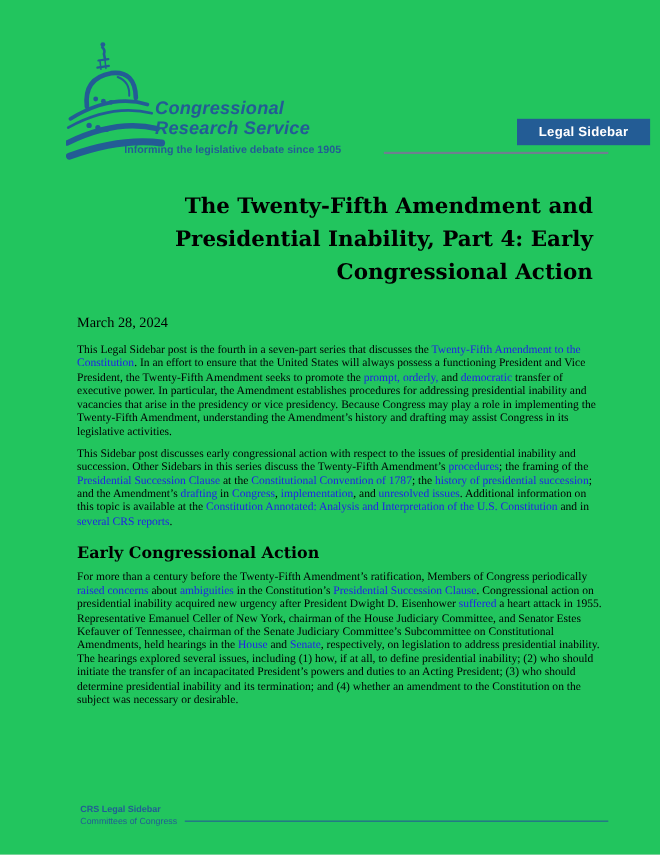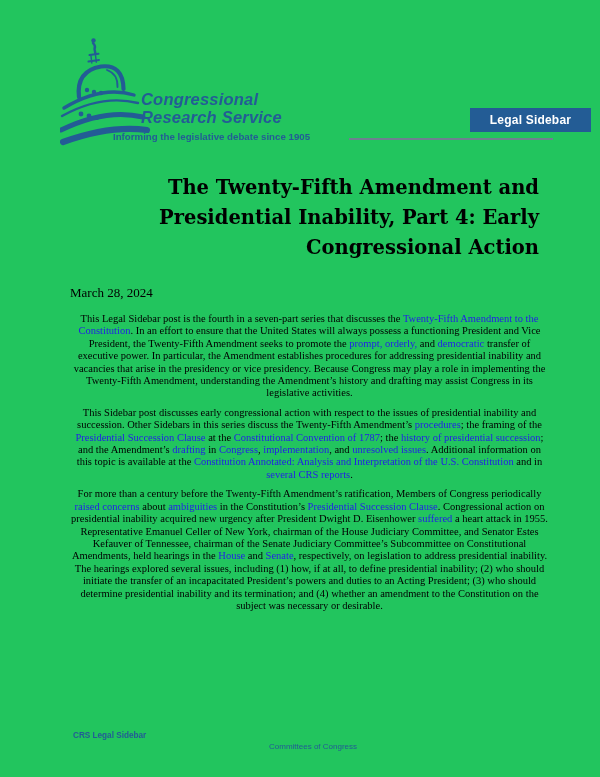--- a/index.html
+++ b/index.html
@@ -40,21 +40,21 @@
     font-size:19.5px; line-height:30px; color:#000;text-align:right;
   }
   .doc-date {
     position:absolute; left:70px; top:285px;
     font-family:Liberation Serif, serif; font-size:13px;
   }
 
   
   .body-block {
     position:absolute; left:70px; top:313px; width:479px;
-    font-size:10.5px; line-height:12.4px; text-align:center;
+    font-size:10.5px; line-height:12.4px; text-align:left;
   }
   .body-para { margin:0 0 7px 0; }
   .link { color:#2222e6; text-decoration:none; cursor:pointer; }
   .section-heading {
     font-family:"DejaVu Serif", serif; font-weight:bold; font-size:14.5px;
     margin:14px 0 8px 0; line-height:16px;
   }
 
   
   .signature { position:absolute; right:53px; top:656px; text-align:right; }
@@ -64,21 +64,21 @@
   .signature .url { font-family:"DejaVu Serif", serif; font-size:10.3px; margin-top:6px; }
   .signature .doc-id { font-family:"DejaVu Serif", serif; font-size:10.3px; margin-top:5px; }
 
   
   .footer {
     position:absolute; left:73px; top:714px; width:480px;
     font-family:"Liberation Sans", sans-serif; font-size:8px; line-height:11px;
     color:#235c95;
   }
   .footer .product { font-weight:bold; font-size:8.2px;margin-top:16px; }
-  .footer-line3 { display:flex; align-items:center;flex-direction:column; }
+  .footer-line3 { display:flex; align-items:center; }
   .footer-rule { flex:1; height:1.4px; background:#235c95; margin-left:7px; }
 </style>
 </head>
 <body>
 
 <div class="page">
 
   <svg class="dome" viewBox="0 0 92 112" fill="none" stroke="#235c95" stroke-linecap="round">
     <circle cx="33.5" cy="3.5" r="2.2" fill="#235c95" stroke="none"></circle>
     <path d="M33 6 q3 3 1.5 6 l1 5" stroke-width="2.4"></path>
@@ -109,20 +109,21 @@
   <div class="header-rule"></div>
 
   <div class="doc-title">The Twenty-Fifth Amendment and Presidential Inability, Part 4: Early Congressional Action</div>
   <div class="doc-date">March 28, 2024</div>
 
   <div class="body-block">
     <div id="intro-paras">
         <p class="body-para"><span>This Legal Sidebar post is the fourth in a seven-part series that discusses the </span><a class="link" href="#">Twenty-Fifth Amendment to the Constitution</a><span>. In an effort to ensure that the United States will always possess a functioning President and Vice President, the Twenty-Fifth Amendment seeks to promote the </span><a class="link" href="#">prompt,</a><span> </span><a class="link" href="#">orderly,</a><span> and </span><a class="link" href="#">democratic</a><span> transfer of executive power. In particular, the Amendment establishes procedures for addressing presidential inability and vacancies that arise in the presidency or vice presidency. Because Congress may play a role in implementing the Twenty-Fifth Amendment, understanding the Amendment’s history and drafting may assist Congress in its legislative activities.</span></p>
         <p class="body-para"><span>This Sidebar post discusses early congressional action with respect to the issues of presidential inability and succession. Other Sidebars in this series discuss the Twenty-Fifth Amendment’s </span><a class="link" href="#">procedures</a><span>; the framing of the </span><a class="link" href="#">Presidential Succession Clause</a><span> at the </span><a class="link" href="#">Constitutional Convention of 1787</a><span>; the </span><a class="link" href="#">history of presidential succession</a><span>; and the Amendment’s </span><a class="link" href="#">drafting</a><span> in </span><a class="link" href="#">Congress</a><span>, </span><a class="link" href="#">implementation</a><span>, and </span><a class="link" href="#">unresolved issues</a><span>. Additional information on this topic is available at the </span><a class="link" href="#">Constitution Annotated: Analysis and Interpretation of the U.S. Constitution</a><span> and in </span><a class="link" href="#">several CRS reports</a><span>.</span></p>
       </div>
+    <div class="section-heading">Early Congressional Action</div>
     <div id="section-paras">
         <p class="body-para"><span>For more than a century before the Twenty-Fifth Amendment’s ratification, Members of Congress periodically </span><a class="link" href="#">raised concerns</a><span> about </span><a class="link" href="#">ambiguities</a><span> in the Constitution’s </span><a class="link" href="#">Presidential Succession Clause</a><span>. Congressional action on presidential inability acquired new urgency after President Dwight D. Eisenhower </span><a class="link" href="#">suffered</a><span> a heart attack in 1955. Representative Emanuel Celler of New York, chairman of the House Judiciary Committee, and Senator Estes Kefauver of Tennessee, chairman of the Senate Judiciary Committee’s Subcommittee on Constitutional Amendments, held hearings in the </span><a class="link" href="#">House</a><span> and </span><a class="link" href="#">Senate</a><span>, respectively, on legislation to address presidential inability. The hearings explored several issues, including (1) how, if at all, to define presidential inability; (2) who should initiate the transfer of an incapacitated President’s powers and duties to an Acting President; (3) who should determine presidential inability and its termination; and (4) whether an amendment to the Constitution on the subject was necessary or desirable.</span></p>
       </div>
   </div>
 
 
   <div class="footer">
     <div class="product">CRS Legal Sidebar</div>
     <div class="footer-line3">
       <span>Committees of Congress</span>

